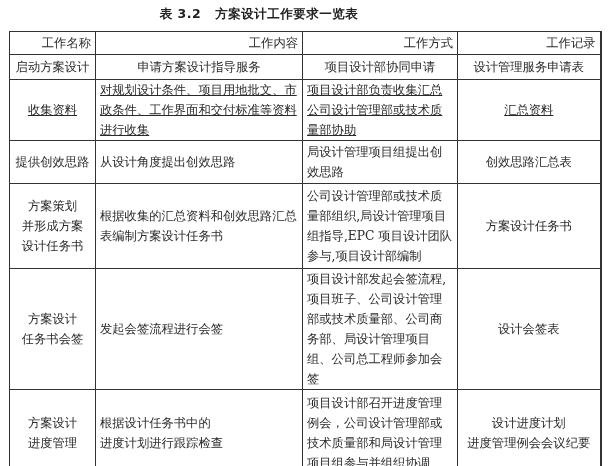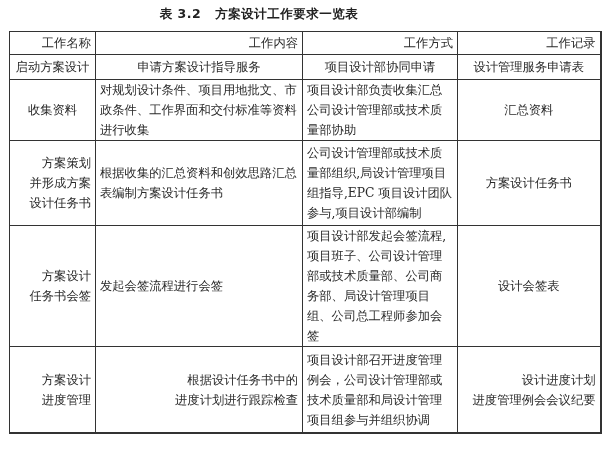--- a/index.html
+++ b/index.html
@@ -11,26 +11,26 @@
   .caption .num { margin-right:14px; }
   table { position:absolute; left:9px; top:31px; width:591px; border-collapse:collapse;
           table-layout:fixed; font-size:12.3px; line-height:20px; }
   td { border:1px solid #333; padding:0 4px; vertical-align:middle; word-break:break-all; }
   table { border-right:2px solid #333; border-bottom:2px solid #333; border-left:1.5px solid #333; border-top:1.5px solid #333; }
   td.c { text-align:center; }
   td.l { text-align:left; }
   col.c1 { width:86px; } col.c2 { width:207px; } col.c3 { width:155px; } col.c4 { width:143px; }
   tr.h1 td { height:22px;text-align:right; }
   tr.h2 td { height:24px;text-align:center; }
-  tr.r3 td { height:60px; }
+  tr.r3 td { height:60px;text-decoration:underline; }
   tr.r4 td { height:42px; }
   tr.r5 td { height:84px; }
   tr.r6 td { height:106px;border-radius:26px; }
   tr.r7 td { height:85px; }
-  .line { display:block;text-align:right; }
+  .line { display:block; }
 </style>
 </head>
 <body>
 
 <div class="caption">
   <span class="num">表 3.2</span><span>方案设计工作要求一览表</span>
 </div>
 
 <table>
   <colgroup>
@@ -50,20 +50,26 @@
     <td class="c">启动方案设计</td>
     <td class="c">申请方案设计指导服务</td>
     <td class="c">项目设计部协同申请</td>
     <td class="c">设计管理服务申请表</td>
   </tr>
   <tr class="r3">
     <td class="c">收集资料</td>
     <td class="l">对规划设计条件、项目用地批文、市政条件、工作界面和交付标准等资料进行收集</td>
     <td class="l">项目设计部负责收集汇总公司设计管理部或技术质量部协助</td>
     <td class="c">汇总资料</td>
+  </tr>
+  <tr class="r4">
+    <td class="c">提供创效思路</td>
+    <td class="l">从设计角度提出创效思路</td>
+    <td class="l">局设计管理项目组提出创效思路</td>
+    <td class="c">创效思路汇总表</td>
   </tr>
   <tr class="r5">
     <td class="c">
       <span class="line">方案策划</span>
       <span class="line">并形成方案</span>
       <span class="line">设计任务书</span>
     </td>
     <td class="l">根据收集的汇总资料和创效思路汇总表编制方案设计任务书</td>
     <td class="l">公司设计管理部或技术质量部组织,局设计管理项目组指导,EPC 项目设计团队参与,项目设计部编制</td>
     <td class="c">方案设计任务书</td>

